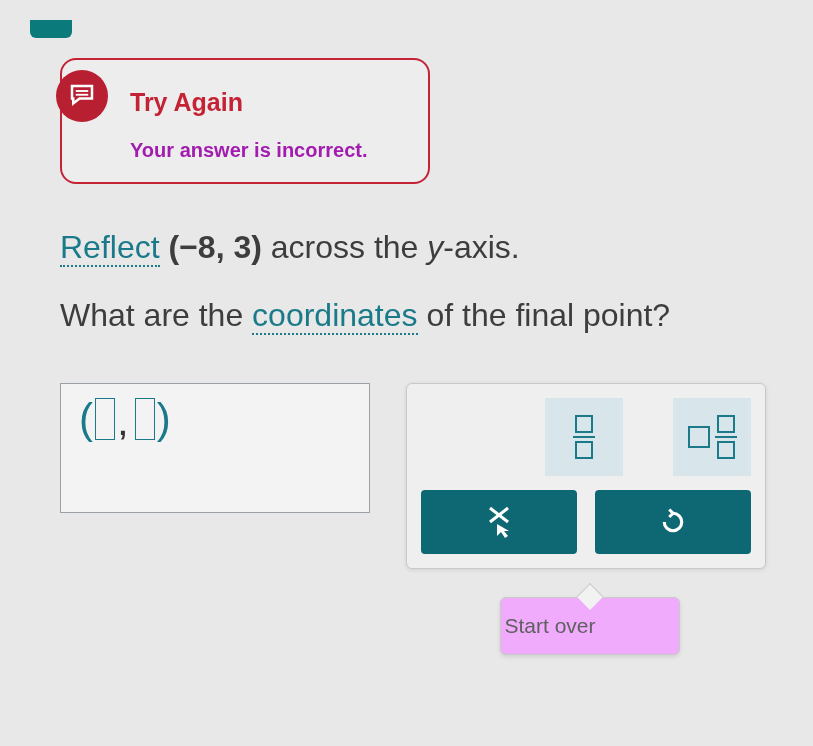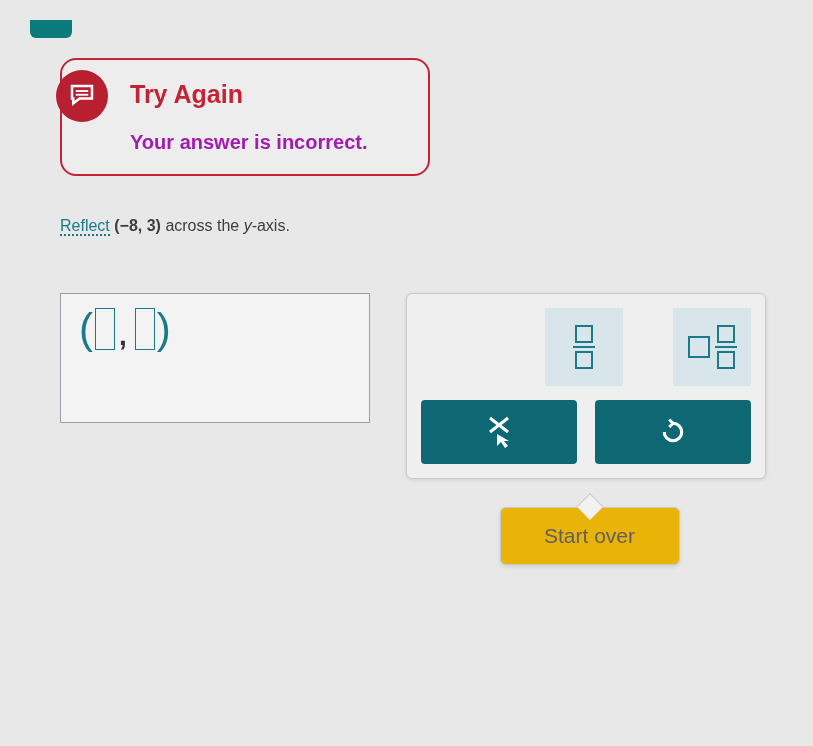--- a/index.html
+++ b/index.html
@@ -16,21 +16,21 @@
       height: 18px;
       background: #0a7a7a;
       border-radius: 0 0 6px 6px;
       margin-left: -30px;
       margin-bottom: 20px;
       position: relative;
     }
     .feedback-box {
       border: 2px solid #c42336;
       border-radius: 16px;
-      padding: 20px 26px 20px 68px;
+      padding: 28px 26px 20px 68px;
       width: 370px;
       position: relative;
       background: #ededed;
       margin-bottom: 36px;
     }
     .feedback-icon {
       position: absolute;
       left: -6px;
       top: 10px;
       width: 52px;
@@ -46,21 +46,21 @@
       font-weight: 700;
       font-size: 25px;
       margin-bottom: 22px;
     }
     .feedback-msg {
       color: #a21caf;
       font-weight: 700;
       font-size: 20px;
     }
     .problem {
-      font-size: 16px;
+      font-size: 32px;
       color: #3d3d3d;
       line-height: 1.7;
       margin-bottom: 40px;
     }
     .kw {
       color: #1a7a8a;
       border-bottom: 2px dotted #1a7a8a;
       cursor: pointer;
     }
     .ital { font-style: italic; }
@@ -170,25 +170,24 @@
       display: flex;
       align-items: center;
       justify-content: center;
       cursor: pointer;
       position: relative;
     }
     .tooltip {
       position: relative;
       width: 180px;
       margin: 28px auto 0;
-      background: #eab308;
+      background: #f0abfc;
       border: 1.5px solid #c9c9c9;
       border-radius: 6px;
       padding: 16px 4px;
-      text-align: center;
       color: #606060;
       font-size: 21px;
       box-shadow: 0 2px 4px rgba(0,0,0,0.1);
     }
     .tooltip::before {
       content: "";
       position: absolute;
       top: -11px;
       left: 50%;
       transform: translateX(-50%) rotate(45deg);
@@ -218,20 +217,23 @@
   <div class="feedback-title">Try Again</div>
   <div class="feedback-msg">Your answer is incorrect.</div>
 </div>
 
 <div class="problem">
   <div>
     <span class="kw">Reflect</span>
     <span> </span><span class="coord">(−8, 3)</span><span> across the </span><span class="ital">y</span><span>-axis.</span>
   </div>
   <div style="height:14px"></div>
+  <div>
+    <span>What are the </span><span class="kw">coordinates</span><span> of the final point?</span>
+  </div>
 </div>
 
 <div class="work-row">
   <div class="answer-box">
     <div class="answer-input">
       <span class="paren">(</span>
       <span class="slot"></span>
       <span class="comma">,</span>
       <span class="slot"></span>
       <span class="paren">)</span>

